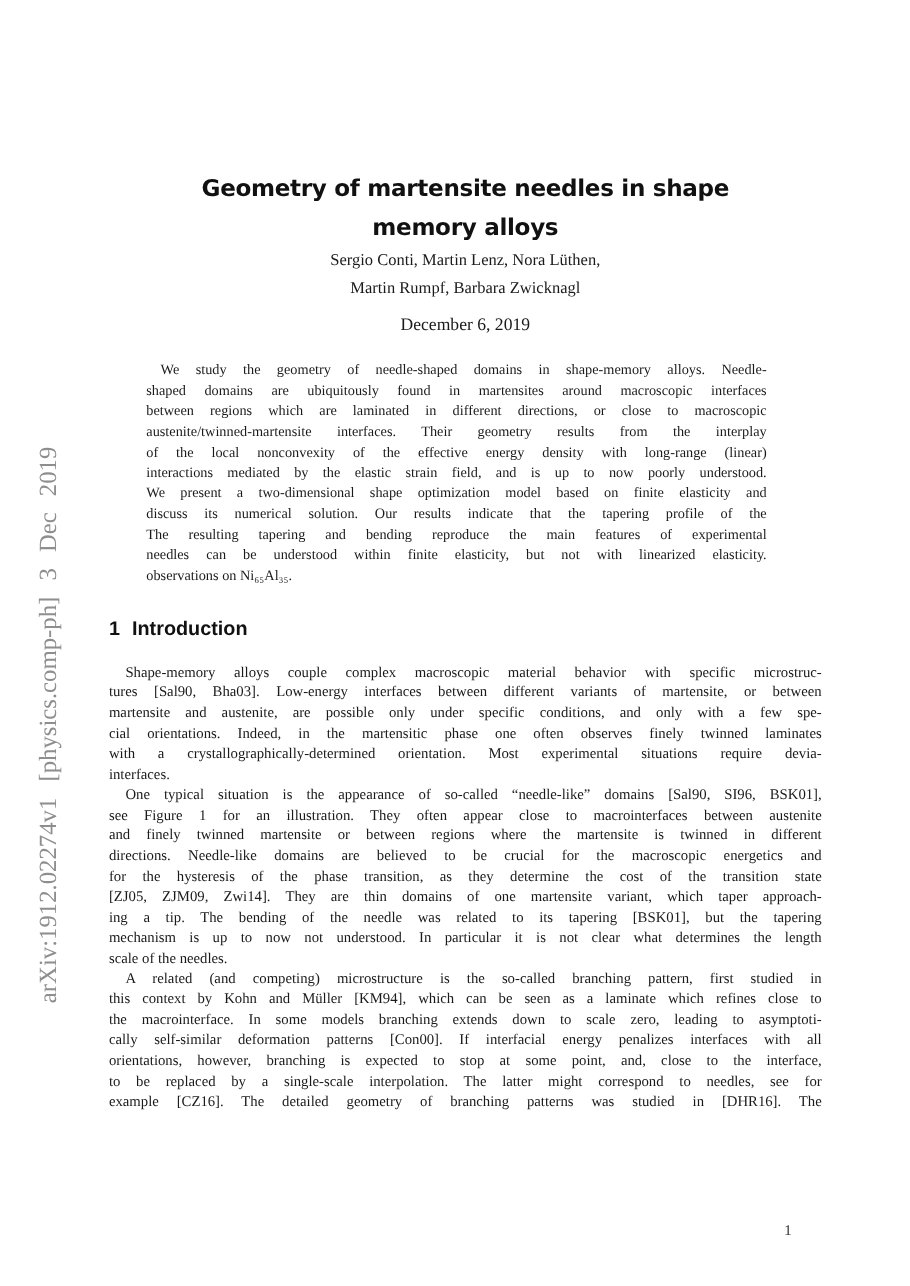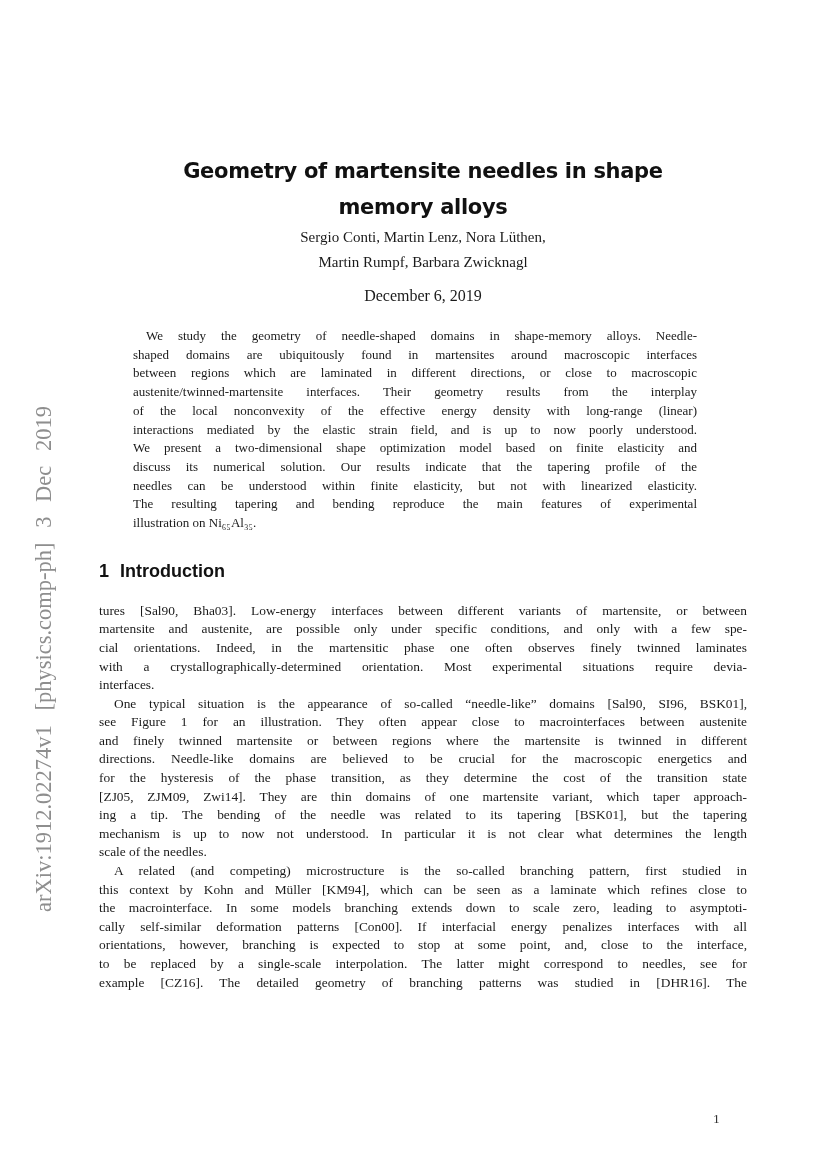--- a/index.html
+++ b/index.html
@@ -109,31 +109,32 @@
 
     <div class="abstract">
         <div class="jl first">We study the geometry of needle-shaped domains in shape-memory alloys. Needle-</div>
         <div class="jl">shaped domains are ubiquitously found in martensites around macroscopic interfaces</div>
         <div class="jl">between regions which are laminated in different directions, or close to macroscopic</div>
         <div class="jl">austenite/twinned-martensite interfaces. Their geometry results from the interplay</div>
         <div class="jl">of the local nonconvexity of the effective energy density with long-range (linear)</div>
         <div class="jl">interactions mediated by the elastic strain field, and is up to now poorly understood.</div>
         <div class="jl">We present a two-dimensional shape optimization model based on finite elasticity and</div>
         <div class="jl">discuss its numerical solution. Our results indicate that the tapering profile of the</div>
+        <div class="jl">The resulting tapering and bending reproduce the main features of experimental</div>
         <div class="jl">needles can be understood within finite elasticity, but not with linearized elasticity.</div>
-        <div class="jl">The resulting tapering and bending reproduce the main features of experimental</div>
-        <div class="jl endline">illustration on Ni₆₅Al₃₅.</div>
+        <div class="jl endline">observations on Ni₆₅Al₃₅.</div>
       </div>
 
     <div class="section-heading">
       <span class="sec-num">1</span><span>Introduction</span>
     </div>
 
     <div class="bodytext">
         <div class="para">
+          <div class="jl first">Shape-memory alloys couple complex macroscopic material behavior with specific microstruc-</div>
           <div class="jl">tures [Sal90, Bha03]. Low-energy interfaces between different variants of martensite, or between</div>
           <div class="jl">martensite and austenite, are possible only under specific conditions, and only with a few spe-</div>
           <div class="jl">cial orientations. Indeed, in the martensitic phase one often observes finely twinned laminates</div>
           <div class="jl">with a crystallographically-determined orientation. Most experimental situations require devia-</div>
           <div class="jl endline">interfaces.</div>
         </div>
         <div class="para">
           <div class="jl first">One typical situation is the appearance of so-called “needle-like” domains [Sal90, SI96, BSK01],</div>
           <div class="jl">see Figure 1 for an illustration. They often appear close to macrointerfaces between austenite</div>
           <div class="jl">and finely twinned martensite or between regions where the martensite is twinned in different</div>

